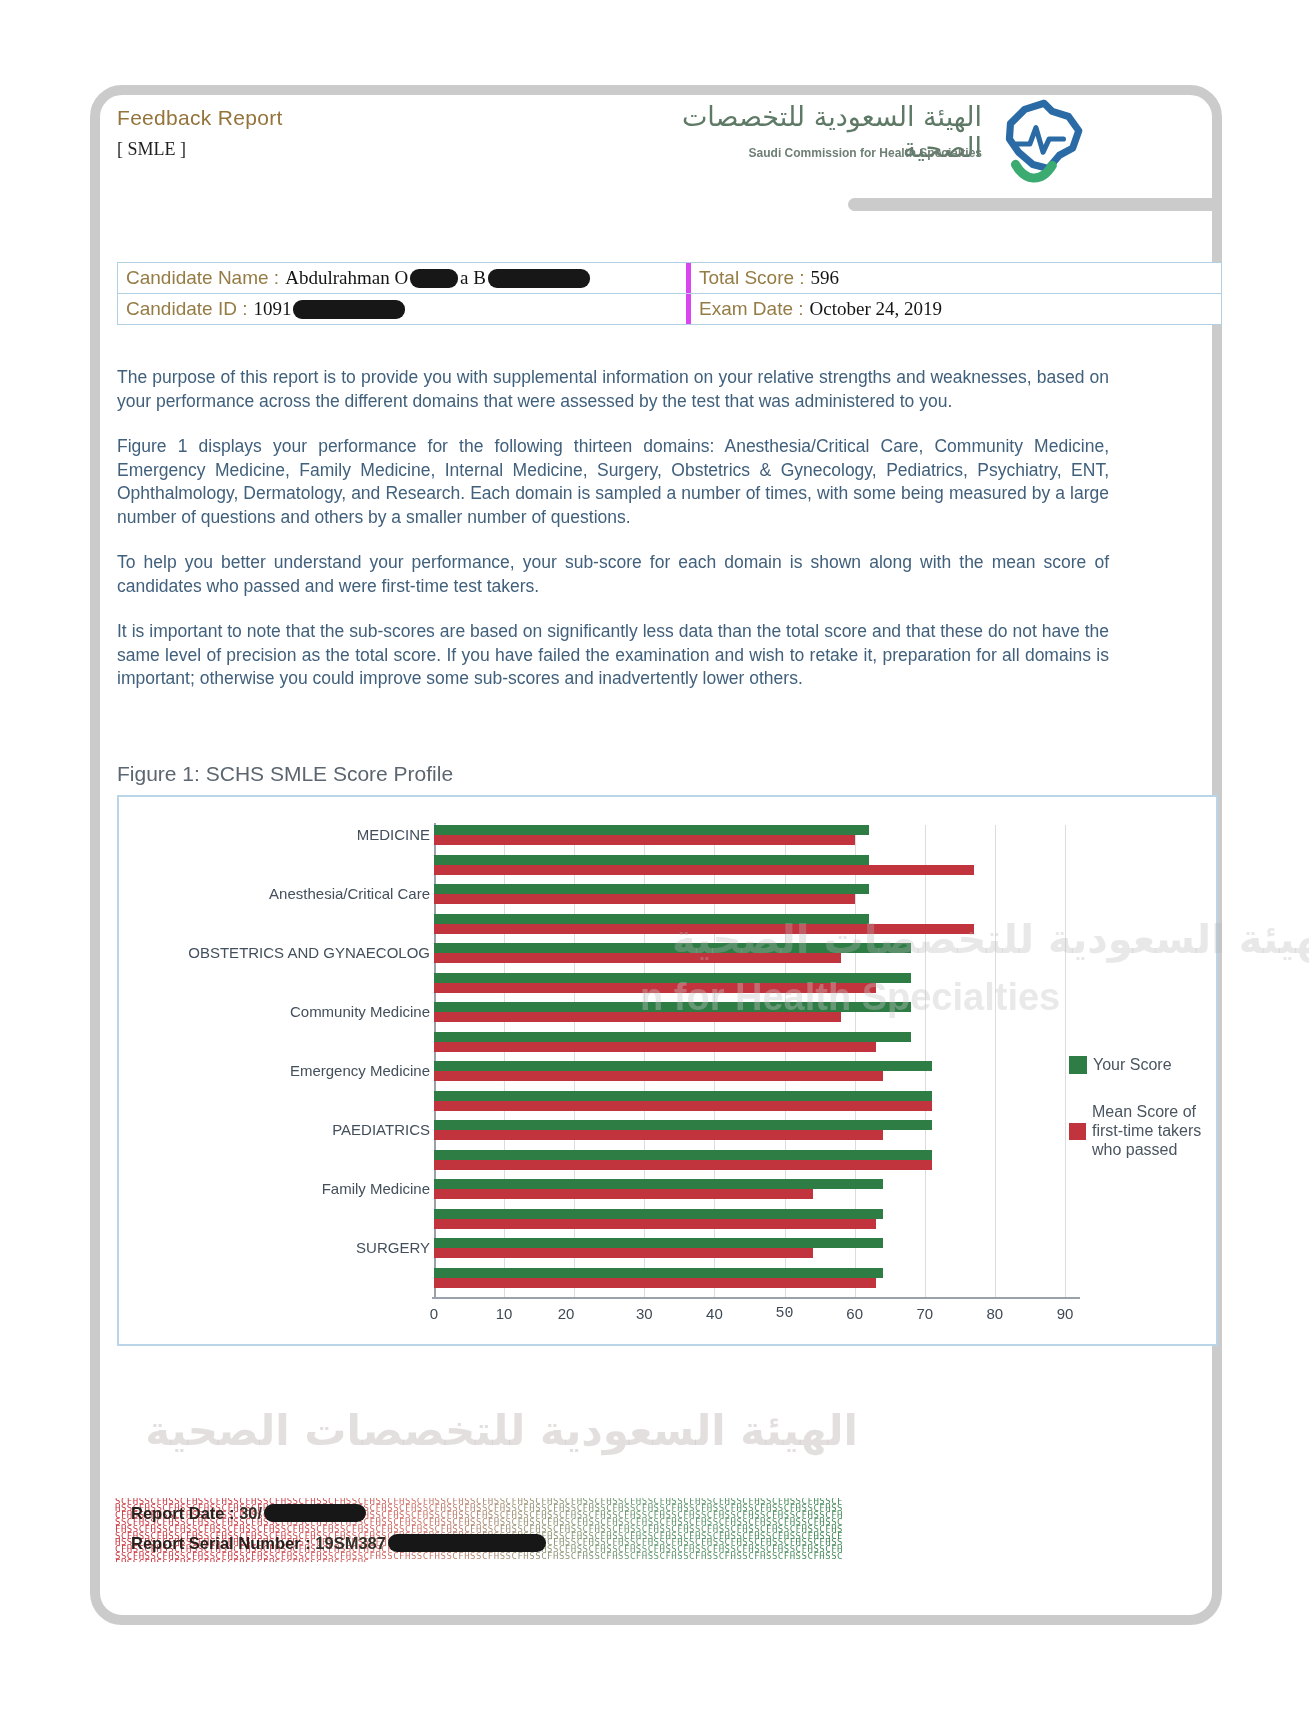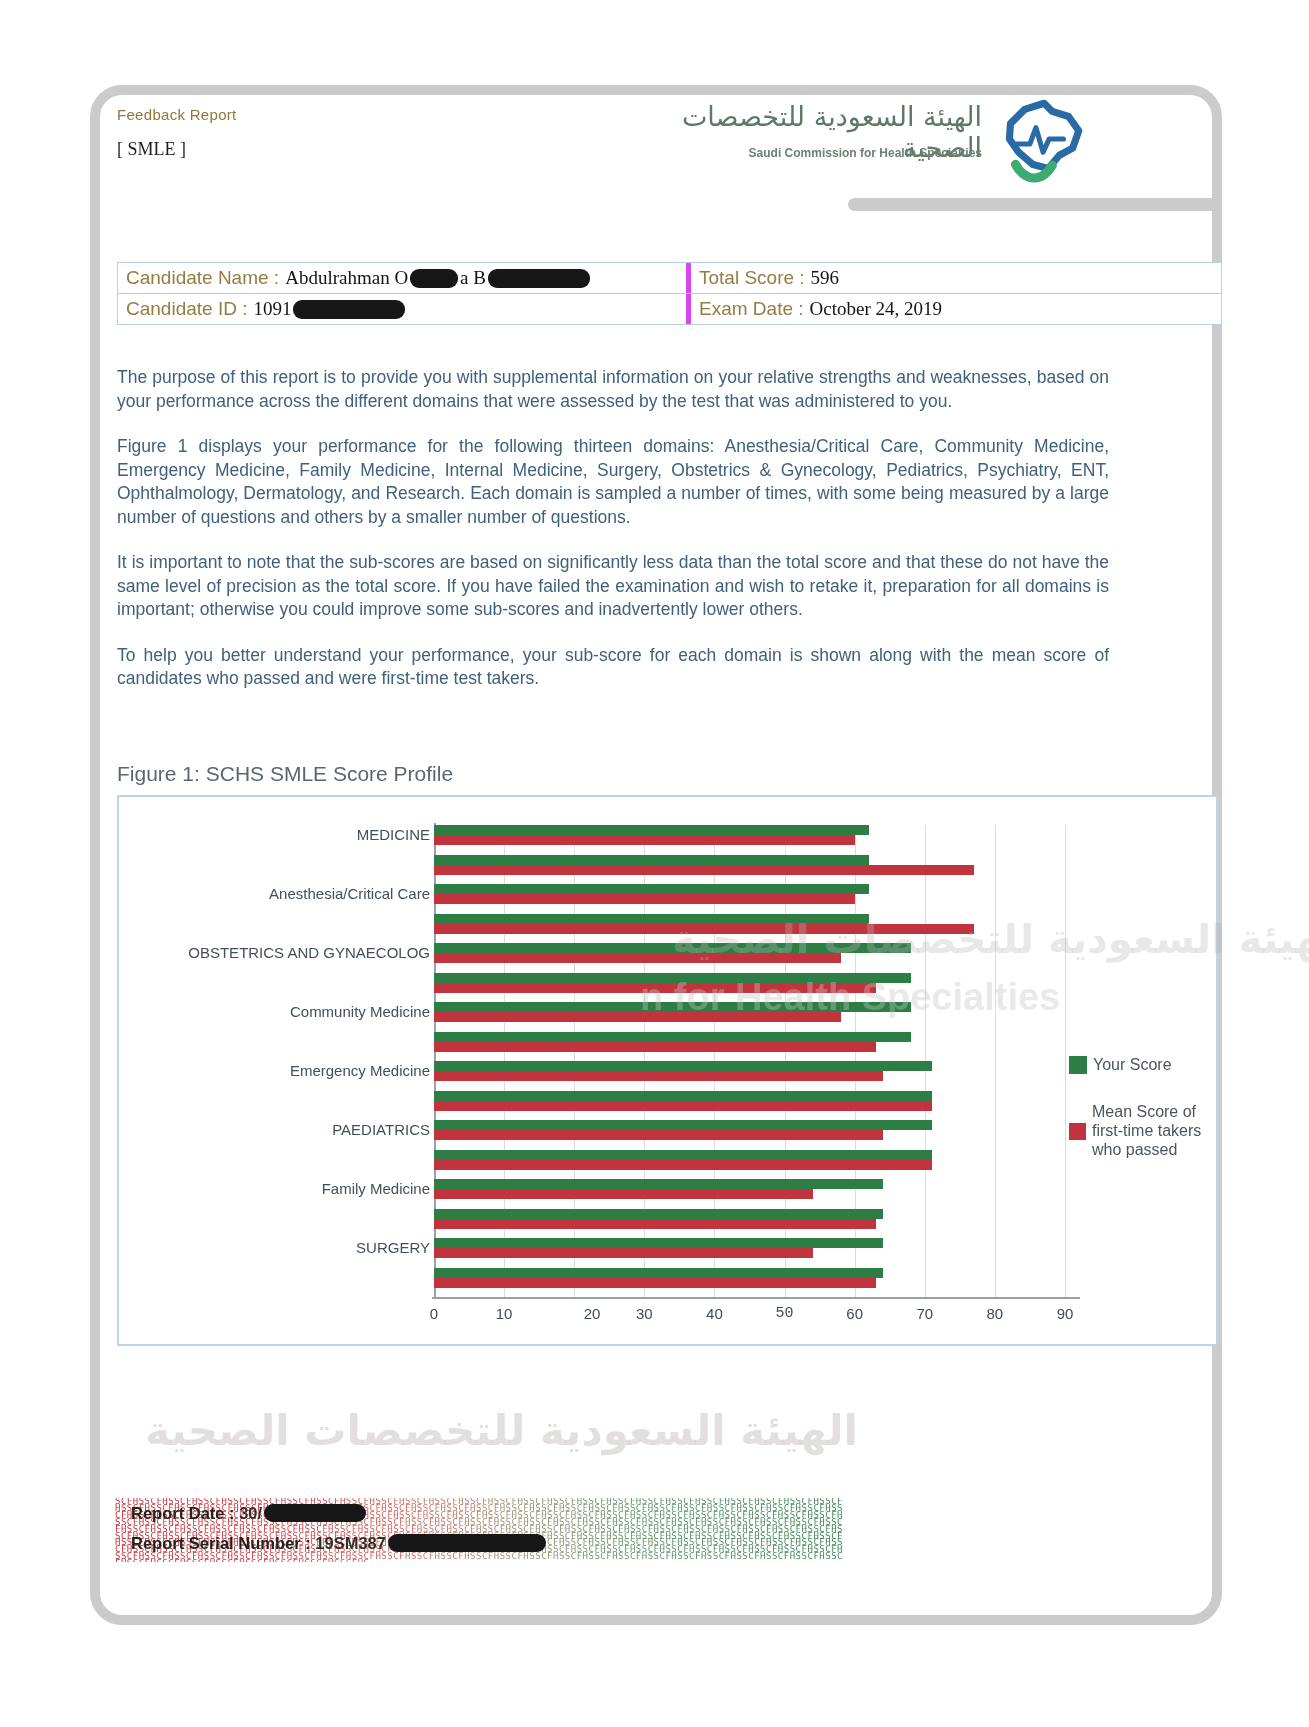--- a/index.html
+++ b/index.html
@@ -4,21 +4,21 @@
 <style>
   * { margin:0; padding:0; box-sizing:border-box; }
   html,body { width:1309px; height:1727px; background:#ffffff; font-family:"Liberation Sans",sans-serif; position:relative; }
   .abs { position:absolute; }
 
   
   #card-frame { left:90px; top:85px; width:1132px; height:1540px; border:10px solid #cbcbcb; border-radius:32px; }
   #header-band { left:848px; top:198px; width:372px; height:13px; background:#cbcbcb; border-radius:8px 0 0 8px; }
 
   
-  #page-title { left:117px; top:106px; font-size:15px; color:#94743b; letter-spacing:.3px; }
+  #page-title { left:117px; top:106px; font-size:21px; color:#94743b; letter-spacing:.3px; }
   #page-subtitle { left:117px; top:139px; font-size:18px; font-family:"Liberation Serif",serif; color:#1f1f1f; }
   #org-ar { left:620px; top:101px; width:362px; text-align:right; font-family:"DejaVu Sans",sans-serif; font-size:27px; color:#5e7a66; direction:rtl; }
   #org-en { left:620px; top:146px; width:362px; text-align:right; font-size:12px; font-weight:600; color:#6e7f74; }
   #logo-svg { left:988px; top:90px; }
 
   
   #cand-table { left:117px; top:262px; width:1105px; border:1px solid #b3d1e4; background:#fff; }
   .trow { display:flex; border-bottom:1px solid #b3d1e4; }
   .trow:last-child { border-bottom:none; }
   .tcell { height:30px; display:flex; align-items:center; padding-left:8px; white-space:nowrap; overflow:hidden; }
@@ -106,22 +106,22 @@
     <div class="tcell c2">
       <span class="tlabel">Exam Date :</span>
       <span class="tvalue">October  24, 2019</span>
     </div>
   </div>
 </div>
 
 <div class="abs" id="body-text">
   <p>The purpose of this report is to provide you with supplemental information on your relative strengths and weaknesses, based on your performance across the different domains that were assessed by the test that was administered to you.</p>
   <p>Figure 1 displays your performance for the following thirteen domains: Anesthesia/Critical Care, Community Medicine, Emergency Medicine, Family Medicine, Internal Medicine, Surgery, Obstetrics &amp; Gynecology, Pediatrics, Psychiatry, ENT, Ophthalmology, Dermatology, and Research. Each domain is sampled a number of times, with some being measured by a large number of questions and others by a smaller number of questions.</p>
+  <p>To help you better understand your performance, your sub-score for each domain is shown along with the mean score of candidates who passed and were first-time test takers.</p>
   <p>It is important to note that the sub-scores are based on significantly less data than the total score and that these do not have the same level of precision as the total score. If you have failed the examination and wish to retake it, preparation for all domains is important; otherwise you could improve some sub-scores and inadvertently lower others.</p>
-  <p>To help you better understand your performance, your sub-score for each domain is shown along with the mean score of candidates who passed and were first-time test takers.</p>
 </div>
 
 <div class="abs" id="figure-caption">Figure 1: SCHS SMLE Score Profile</div>
 
 <div class="abs" id="figure-box">
   <div class="yaxis-line"></div>
   <div class="xaxis-line"></div>
   <div id="plot-area">
       <div class="gridline" style="left: 70.1111px;"></div>
       <div class="gridline" style="left: 140.222px;"></div>
@@ -171,21 +171,21 @@
       <div class="cat-label" style="top: 147px;">OBSTETRICS AND GYNAECOLOG</div>
       <div class="cat-label" style="top: 206px;">Community Medicine</div>
       <div class="cat-label" style="top: 265px;">Emergency Medicine</div>
       <div class="cat-label" style="top: 324px;">PAEDIATRICS</div>
       <div class="cat-label" style="top: 383px;">Family Medicine</div>
       <div class="cat-label" style="top: 442px;">SURGERY</div>
     </div>
   <div id="x-ticks">
       <div class="x-tick" style="left: 315px;">0</div>
       <div class="x-tick" style="left: 385.111px;">10</div>
-      <div class="x-tick" style="left: 473px;">20</div>
+      <div class="x-tick" style="left: 447px;">20</div>
       <div class="x-tick" style="left: 525.333px;">30</div>
       <div class="x-tick" style="left: 595.444px;">40</div>
       <div class="x-tick" style="left: 665.556px; font-family: Liberation Mono, monospace;">50</div>
       <div class="x-tick" style="left: 735.667px;">60</div>
       <div class="x-tick" style="left: 805.778px;">70</div>
       <div class="x-tick" style="left: 875.889px;">80</div>
       <div class="x-tick" style="left: 946px; text-align: center;">90</div>
     </div>
   <div id="legend">
     <div class="legend-row">

